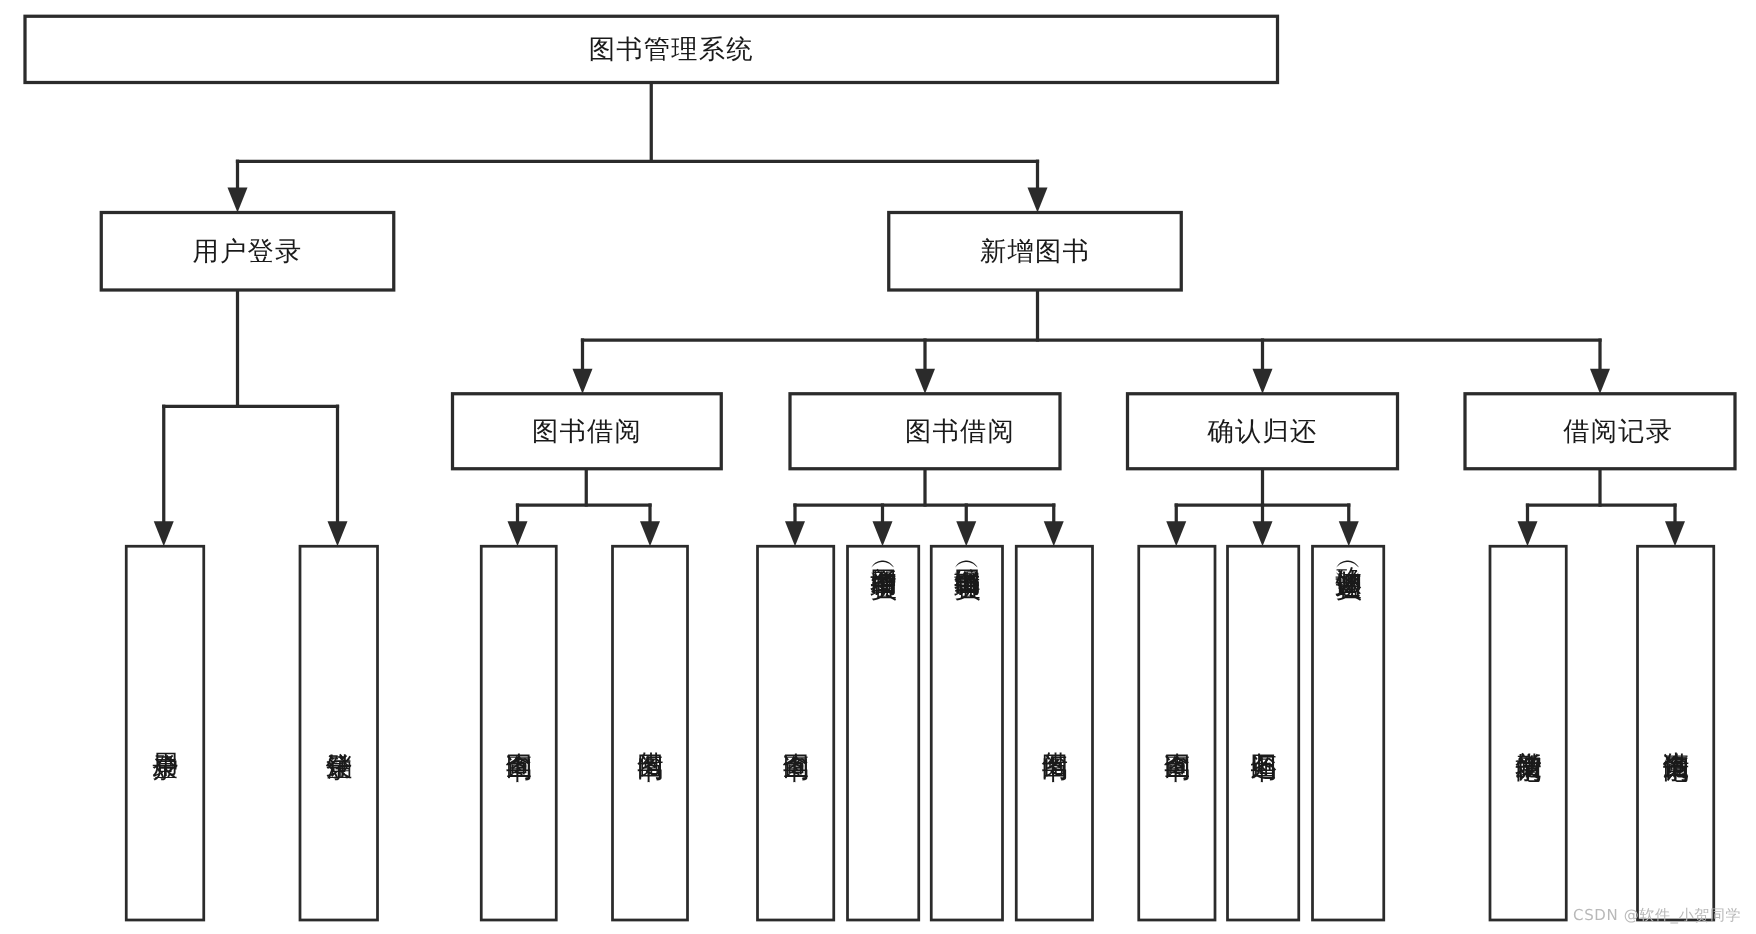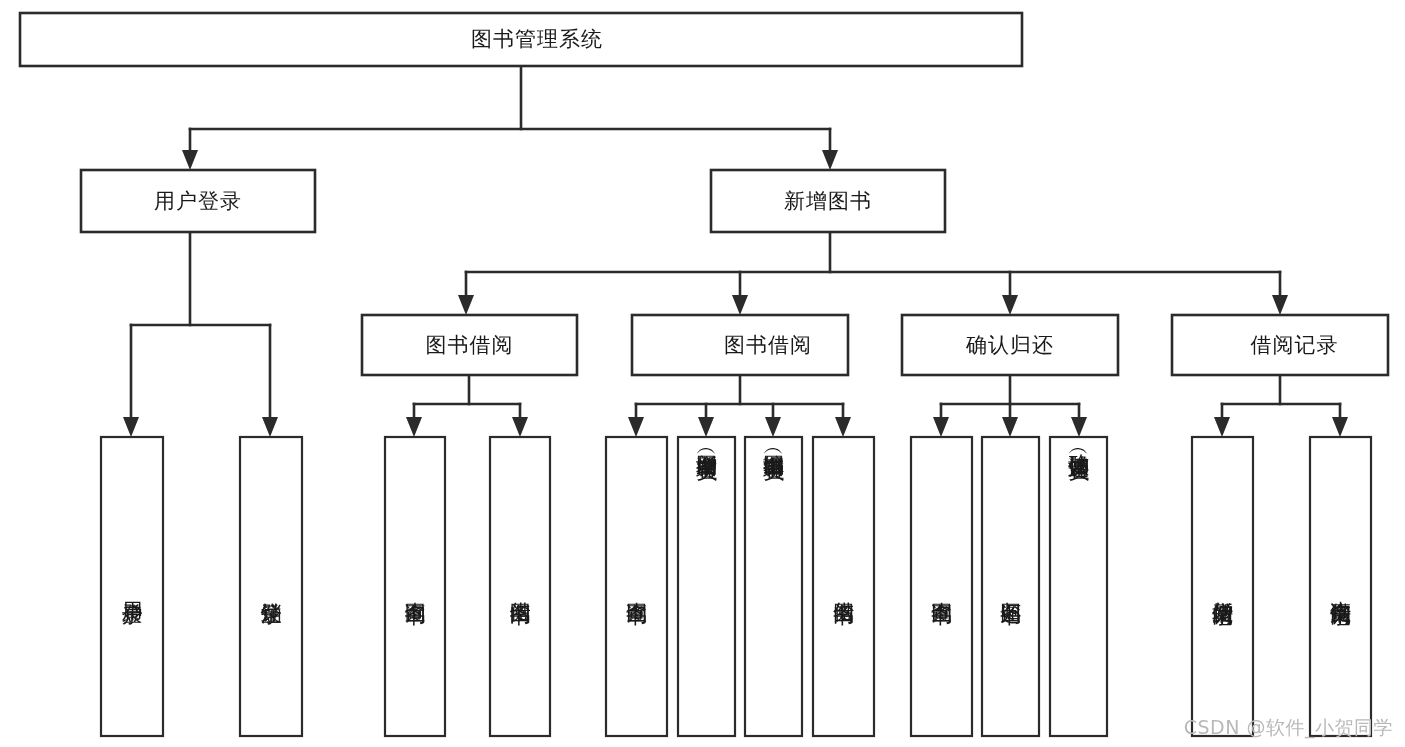--- a/index.html
+++ b/index.html
@@ -75,21 +75,21 @@
     font-size: 21px;
     color: #1a1a1a;
     letter-spacing: 1px;
     white-space: nowrap;
   }
   #watermark {
     position: absolute;
     right: 12px;
     bottom: 6px;
     font-family: "DejaVu Sans", "Liberation Sans", sans-serif;
-    font-size: 19px;
+    font-size: 12px;
     color: #b9b9b9;
     letter-spacing: 0.5px;
     white-space: nowrap;
   }
 </style>
 </head>
 <body>
 
 <div id="diagram-root">
 

